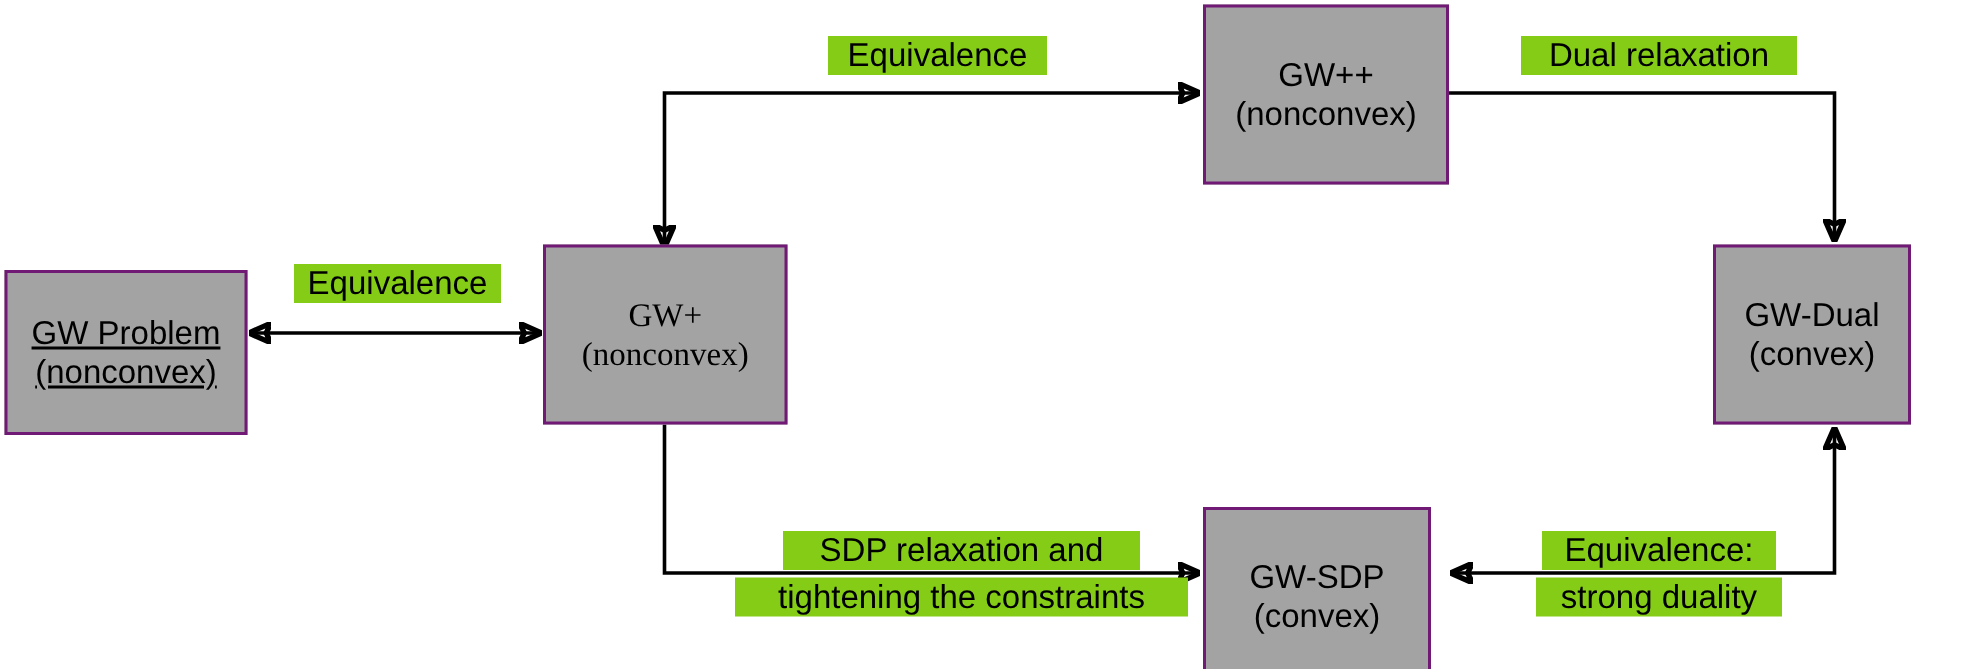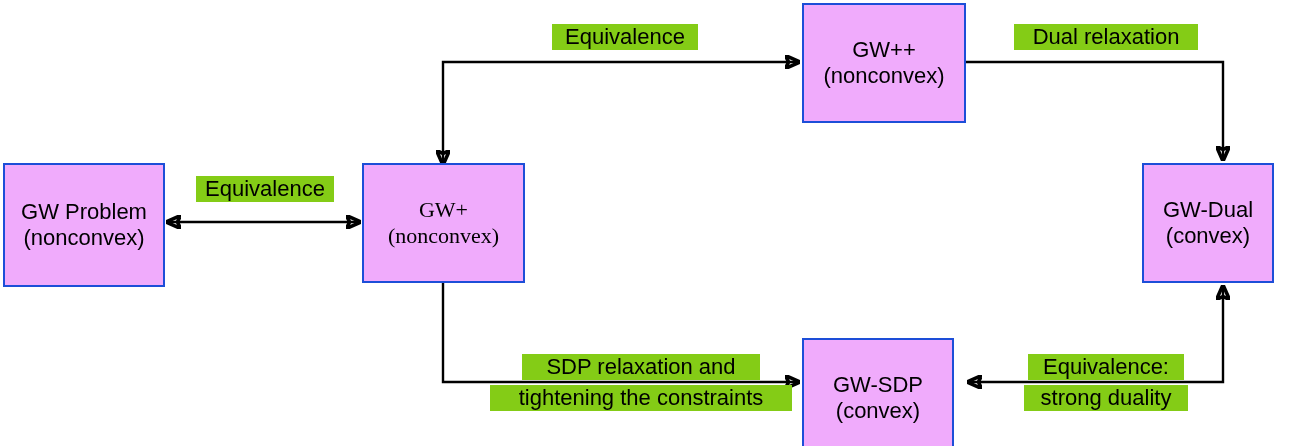--- a/index.html
+++ b/index.html
@@ -11,22 +11,22 @@
     position: relative;
     width: 1308px;
     height: 446px;
     background: #ffffff;
     font-family: "Liberation Sans", sans-serif;
     overflow: hidden;
   }
   .node-box {
     position: absolute;
     box-sizing: border-box;
-    border: 2px solid #1d4ed8;
-    background: #f0abfc;
+    border: 2px solid #701a75;
+    background: #a3a3a3;
     display: flex;
     flex-direction: column;
     justify-content: center;
     line-height: 1.18;
     z-index: 3;
   }
   .node-line {
     display: block;
     font-size: 22px;
     color: #000000;
@@ -76,21 +76,21 @@
 
     <path d="M 443 164 L 443 62 L 799 62" marker-start="url(#arrowStart)" marker-end="url(#arrowEnd)"></path>
 
     <path d="M 966 62 L 1223 62 L 1223 160" marker-end="url(#arrowEnd)"></path>
 
     <path d="M 443 283 L 443 382 L 799 382" marker-end="url(#arrowEnd)"></path>
 
     <path d="M 968 382 L 1223 382 L 1223 286" marker-start="url(#arrowStart)" marker-end="url(#arrowEnd)"></path>
   </svg>
 
-  <div class="node-box" style="left:3px; top:163px; width:162px; height:124px;">
+  <div class="node-box" style="left:3px; top:180px; width:162px; height:110px;text-decoration:underline;">
     <span class="node-line">GW Problem</span>
     <span class="node-line">(nonconvex)</span>
   </div>
 
   <div class="node-box" style="left:362px; top:163px; width:163px; height:120px;font-family:Liberation Serif, serif;">
     <span class="node-line">GW+</span>
     <span class="node-line">(nonconvex)</span>
   </div>
 
   <div class="node-box" style="left:802px; top:3px; width:164px; height:120px;">

